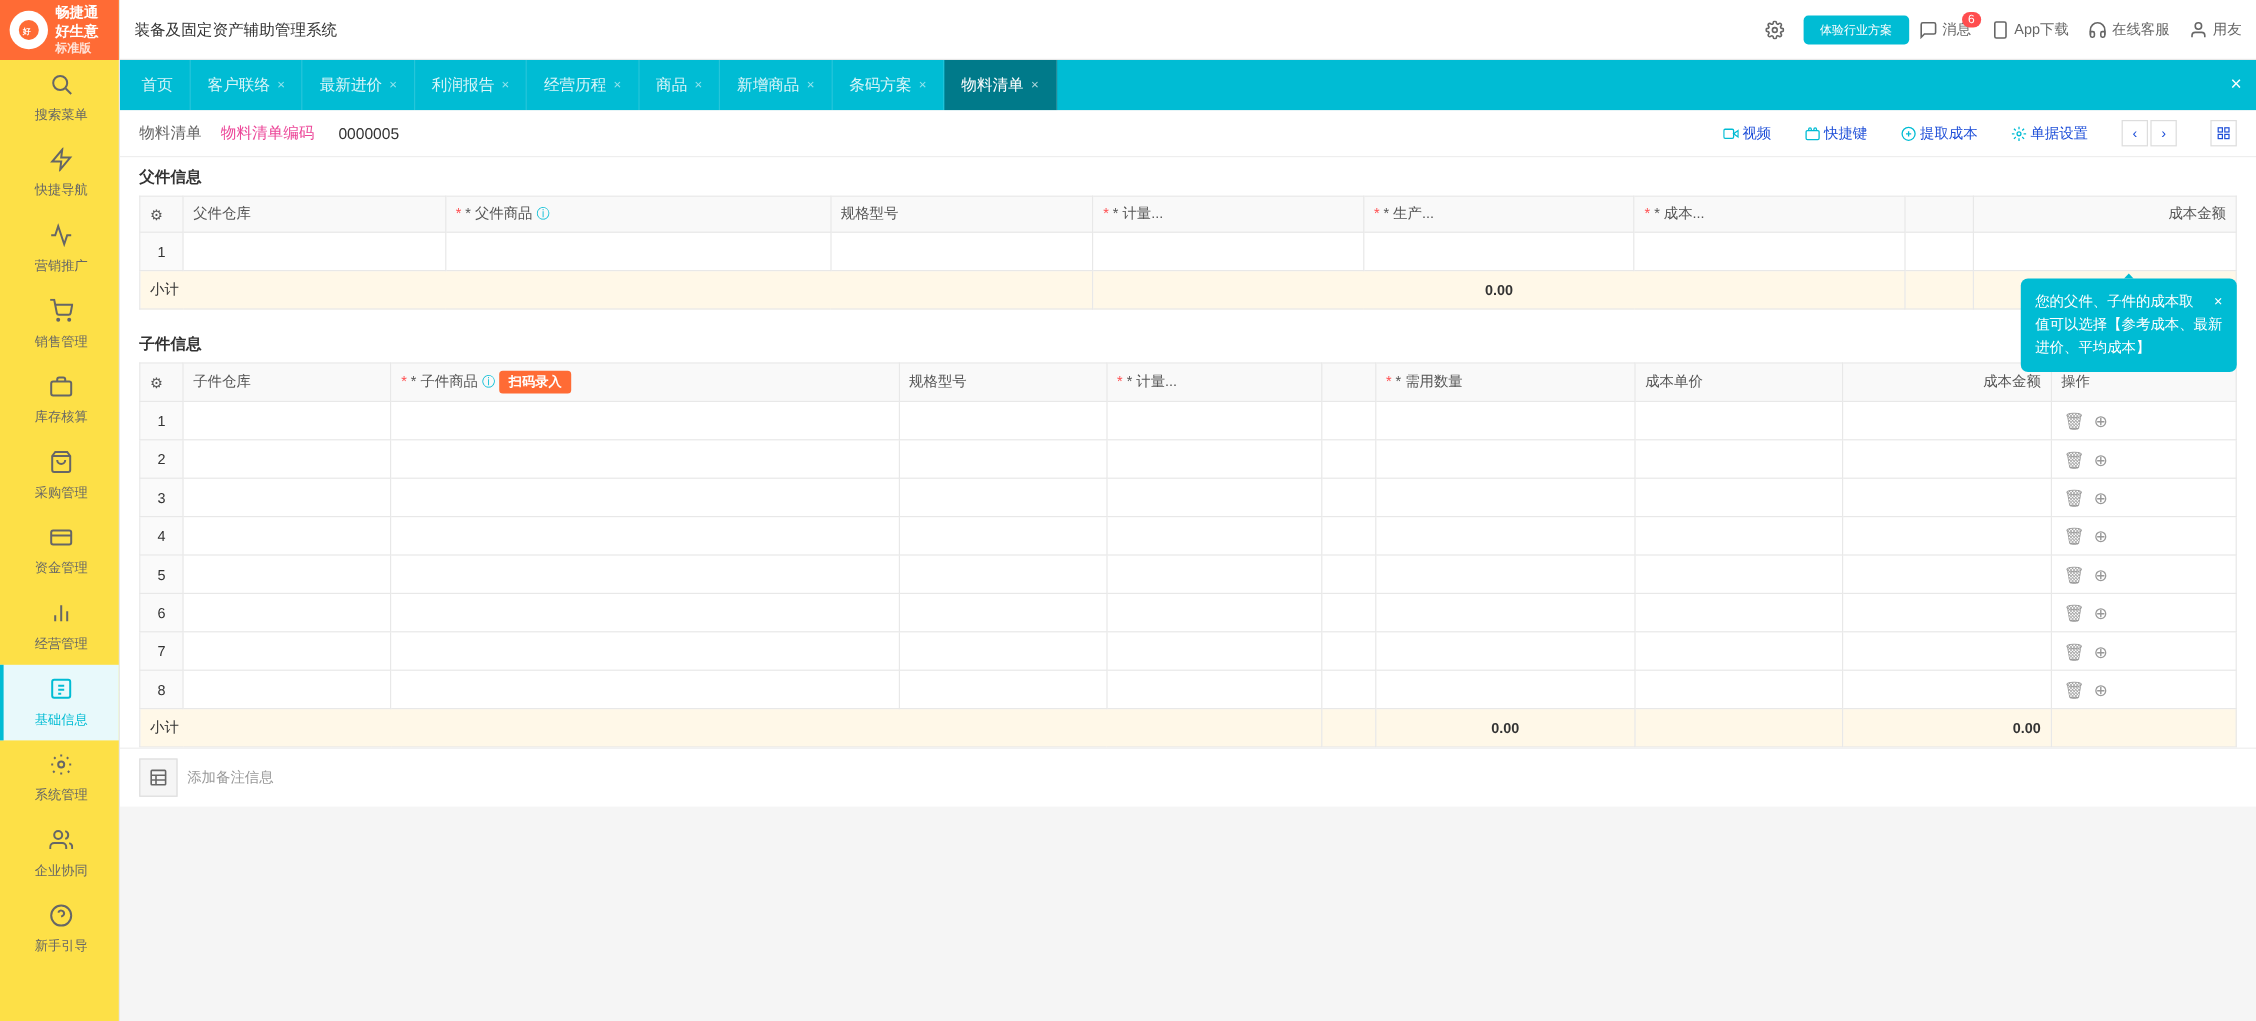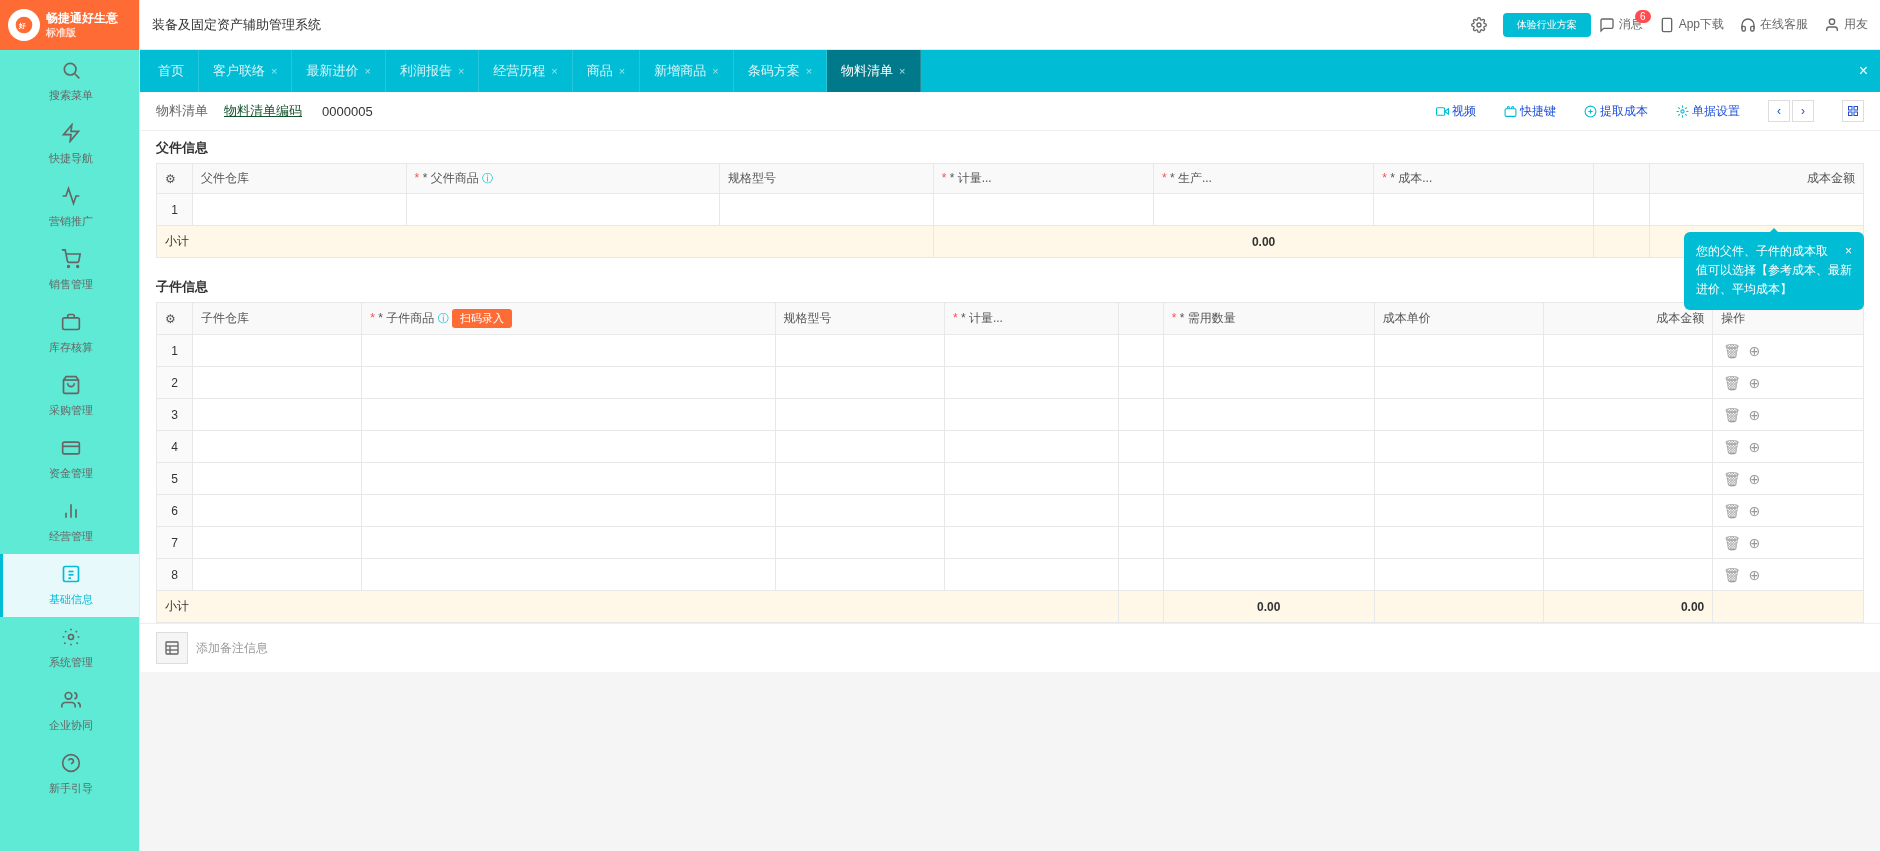--- a/index.html
+++ b/index.html
@@ -1,19 +1,19 @@
 <!DOCTYPE html>
 <html><head>
   <meta charset="utf-8">
   <style>
     * { box-sizing: border-box; margin: 0; padding: 0; }
     body { font-family: 'Microsoft YaHei', Arial, sans-serif; font-size: 13px; color: #333; background: #f0f2f5; display: flex; height: 851px; overflow: hidden; }
 
     
-    .sidebar { width: 140px; background: #5eead4; display: flex; flex-direction: column; border-right: 1px solid #e8e8e8; flex-shrink: 0; }
+    .sidebar { width: 100px; background: #fde047; display: flex; flex-direction: column; border-right: 1px solid #e8e8e8; flex-shrink: 0; }
     .sidebar-logo { background: #ff6b35; padding: 10px 8px; display: flex; align-items: center; gap: 6px; color: #fff; font-size: 14px; font-weight: bold; height: 50px; }
     .sidebar-logo-icon { width: 32px; height: 32px; background: #fff; border-radius: 50%; display: flex; align-items: center; justify-content: center; flex-shrink: 0; }
     .sidebar-logo-icon svg { width: 20px; height: 20px; }
     .sidebar-logo-text { font-size: 12px; line-height: 1.3; }
     .sidebar-item { display: flex; flex-direction: column; align-items: center; padding: 10px 0; cursor: pointer; color: #666; font-size: 12px; gap: 8px; border-left: 3px solid transparent; }
     .sidebar-item.active { color: #00bcd4; background: #e8f9fb; border-left-color: #00bcd4; text-align: center; }
     .sidebar-item svg { width: 20px; height: 20px; }
     .sidebar-item span { font-size: 11px; }
 
     
@@ -36,21 +36,21 @@
     .nav-close-all { margin-left: auto; color: #fff; padding: 0 8px; cursor: pointer; font-size: 16px; }
 
     
     .content { flex: 1; background: #f5f5f5; overflow: auto; padding: 0; }
     .page-content { background: #fff; margin: 0; padding: 0; }
 
     
     .page-header { display: flex; align-items: center; padding: 8px 16px; background: #fff; border-bottom: 1px solid #eee; gap: 12px; }
     .breadcrumb { display: flex; align-items: center; gap: 8px; font-size: 13px; }
     .breadcrumb-item { color: #666; }
-    .breadcrumb-item.active { color: #14532d; font-weight: 500; text-decoration: underline; }
+    .breadcrumb-item.active { color: #ec4899; font-weight: 500; }
     .breadcrumb-sep { color: #ccc; }
     .page-tools { margin-left: auto; display: flex; align-items: center; gap: 28px; font-size: 12px; color: #1d4ed8; }
     .page-tools span { display: flex; align-items: center; gap: 3px; cursor: pointer; }
     .nav-arrows { display: flex; gap: 2px; }
     .nav-arrow { width: 22px; height: 22px; border: 1px solid #ddd; display: flex; align-items: center; justify-content: center; cursor: pointer; background: #fff; font-size: 12px; }
     .grid-btn { width: 22px; height: 22px; border: 1px solid #ddd; display: flex; align-items: center; justify-content: center; cursor: pointer; background: #fff; }
 
     
     .section { padding: 8px 16px 0; }
     .section-title { font-size: 13px; font-weight: bold; color: #333; margin-bottom: 6px; }
@@ -58,21 +58,21 @@
     
     .data-table { width: 100%; border-collapse: collapse; font-size: 12px; }
     .data-table th { background: #f9f9f9; border: 1px solid #e8e8e8; padding: 6px 8px; text-align: left; font-weight: normal; color: #555; white-space: nowrap; }
     .data-table td { border: 1px solid #e8e8e8; padding: 5px 8px; color: #333; height: 32px; }
     .data-table .subtotal td { background: #fff8e8; font-weight: 500; }
     .data-table .subtotal td:last-child { color: #333; }
     .required { color: #ff4d4f; }
     .col-num { width: 36px; text-align: center; color: #999; background: #fafafa; }
     .col-subtotal-label { color: #666; }
     .action-btn { color: #999; cursor: pointer; font-size: 14px; margin: 0 2px; }
-    .scan-btn { background: #ff6b35; color: #fff; border: none; border-radius: 3px; padding: 2px 8px; font-size: 11px; cursor: pointer; }
+    .scan-btn { background: #ff6b35; color: #fff; border: none; border-radius: 3px; padding: 2px 8px; font-size: 11px; cursor: pointer; font-weight: bold; }
 
     .th-gear { width: 36px; text-align: center; }
     
     
     .tooltip-box { position: absolute; background: #00bcd4; color: #fff; border-radius: 6px; padding: 10px 12px; font-size: 12px; line-height: 1.6; max-width: 180px; z-index: 100; top: 140px; right: 16px; }
     .tooltip-box::before { content: ''; position: absolute; top: -8px; left: 50%; transform: translateX(-50%); border: 4px solid transparent; border-bottom-color: #00bcd4; }
     .tooltip-close { float: right; cursor: pointer; margin-left: 6px; }
 
     .relative-wrapper { position: relative; }
 

